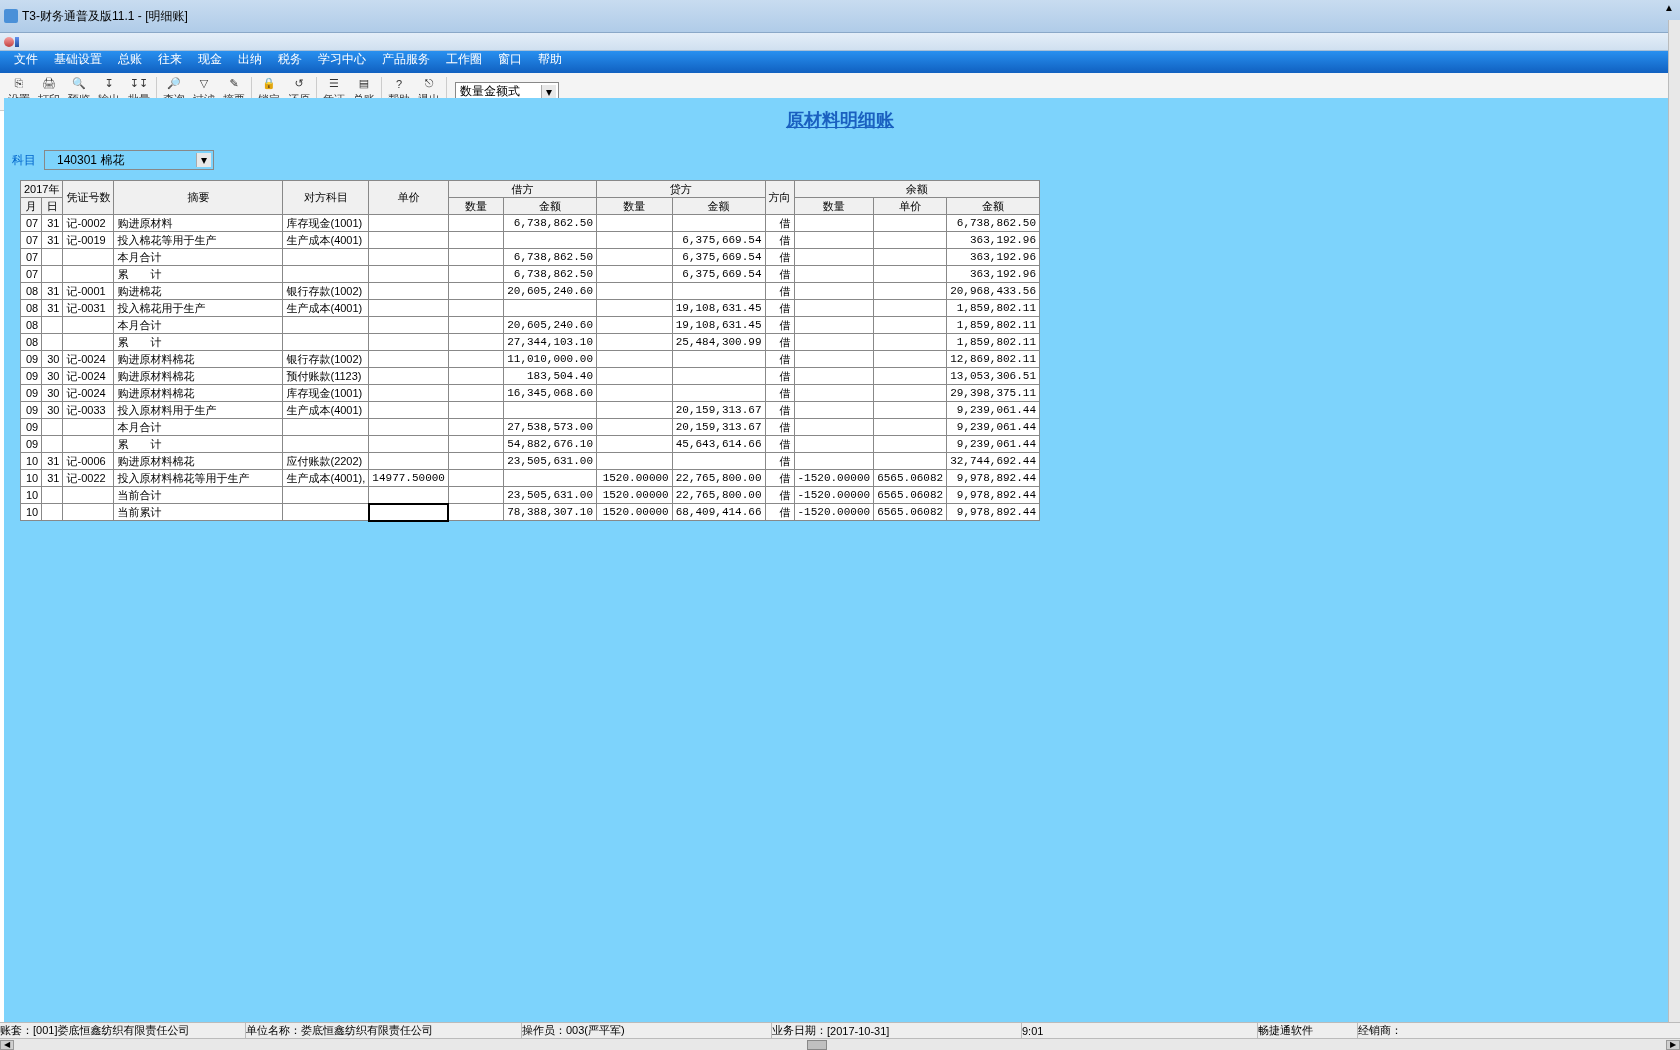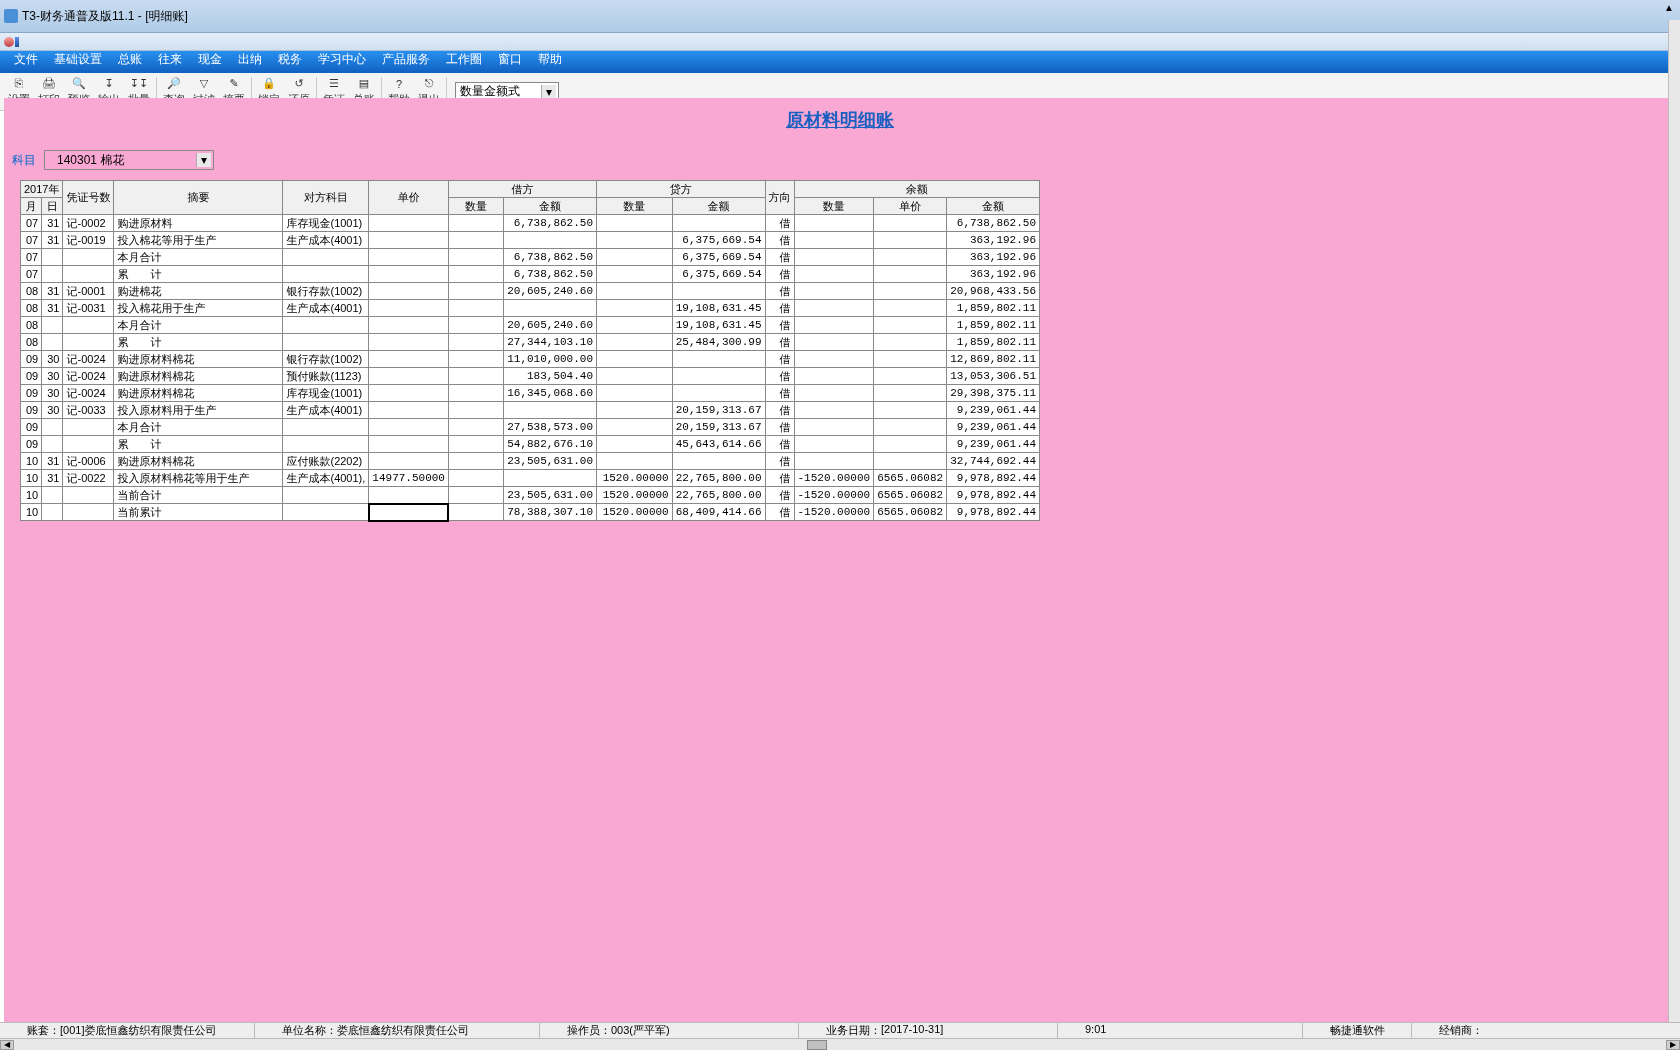--- a/index.html
+++ b/index.html
@@ -9,36 +9,36 @@
 .subbar { height:18px; background:linear-gradient(to bottom,#e4eef8,#d0e0f0); display:flex; align-items:center; padding:0 4px; border-bottom:1px solid #a8c0d8;}
 .subbar .dot{ width:10px; height:10px; background:linear-gradient(#f8a0a0,#c04040); border-radius:50%; margin-right:2px;}
 .menubar { height:22px; background:linear-gradient(to bottom,#2890f0,#1060c0); display:flex; padding:0 6px; color:#fff;}
 .menubar span { padding:0 8px; cursor:default;}
 .toolbar { height:38px; background:#f4f4f4; display:flex; align-items:center; padding:2px 4px; border-bottom:1px solid #ccc;}
 .tbtn { display:flex; flex-direction:column; align-items:center; justify-content:center; width:30px; height:34px; margin:0 0px; border:1px solid transparent; font-size:11px; color:#333; cursor:default;}
 .tbtn .ic{ width:16px; height:14px; margin-bottom:1px; display:flex; align-items:center; justify-content:center;}
 .tsep { width:1px; height:30px; background:#ccc; margin:0 2px;}
 .tcombo { height:20px; border:1px solid #888; background:#fff; font-size:12px; margin-left:6px; width:104px; display:flex; align-items:center; padding:0 4px; position:relative;}
 .tcombo::after{content:'▾'; position:absolute; right:2px; background:#e8e8e8; width:14px; text-align:center; border-left:1px solid #aaa;}
-.content { position:absolute; top:98px; left:4px; right:4px; bottom:26px; background:#f9a8d4; overflow:auto;}
+.content { position:absolute; top:98px; left:4px; right:4px; bottom:26px; background:#7dd3fc; overflow:auto;}
 .doc-title { text-align:center; font-size:18px; font-weight:bold; color:#1a60c0; text-decoration:underline; padding:10px 0 14px;}
 .subject-row { display:flex; align-items:center; padding:4px 8px 10px;}
 .subject-row label{ color:#0066cc; margin-right:8px;}
 .subject-row .combo{ width:170px; height:20px; border:1px solid #888; display:flex; align-items:center; padding:0 12px; position:relative;}
 .subject-row .combo::after{content:'▾'; position:absolute; right:2px; width:14px; text-align:center; background:#e8e8e8; border-left:1px solid #aaa;}
 table.grid { border-collapse:collapse; width:1020px; margin-left:16px;}
 table.grid th, table.grid td { border:1px solid #888; font-size:11px; height:17px; padding:0 3px; background:#fff; white-space:nowrap;}
 table.grid th { background:#f0f0f0; font-weight:normal; text-align:center;}
 table.grid td.num { text-align:right; font-family:"Courier New",monospace;}
 table.grid td.ctr { text-align:right;}
 .col-m{width:14px;} .col-d{width:14px;} .col-vno{width:46px;} .col-summ{width:195px;} .col-opp{width:82px;} .col-price{width:58px;}
 .col-dq{width:78px;} .col-da{width:82px;} .col-cq{width:78px;} .col-ca{width:82px;} .col-dir{width:14px;}
 .col-bq{width:78px;} .col-bp{width:60px;} .col-ba{width:82px;}
 .statusbar { position:absolute; left:0; right:0; bottom:12px; height:16px; background:#eee; border-top:1px solid #bbb; display:flex; align-items:center; font-size:11px;}
-.statusbar .cell{ padding:0 18px; border-right:1px solid #bbb; height:100%; display:flex; margin-left:9px;}
+.statusbar .cell{ padding:0 0; border-right:1px solid #bbb; height:100%; display:flex; align-items:center;}
 .hscroll{position:absolute; left:0; right:0; bottom:0; height:12px; background:#e8e8e8; border-top:1px solid #bbb; display:flex; align-items:center;}
 .hscroll .arr{width:14px; height:10px; background:#d0d0d0; border:1px solid #999; display:flex; align-items:center; justify-content:center; font-size:8px;}
 .hscroll .track{flex:1; height:10px; position:relative;}
 .hscroll .thumb{position:absolute; left:48%; width:20px; height:10px; background:#c0c0c0; border:1px solid #888;}
 .vscroll{position:absolute; right:0; top:20px; width:12px; bottom:28px; background:#e8e8e8; border-left:1px solid #bbb;}
 </style>
 </head>
 <body>
 
 <div class="titlebar">

